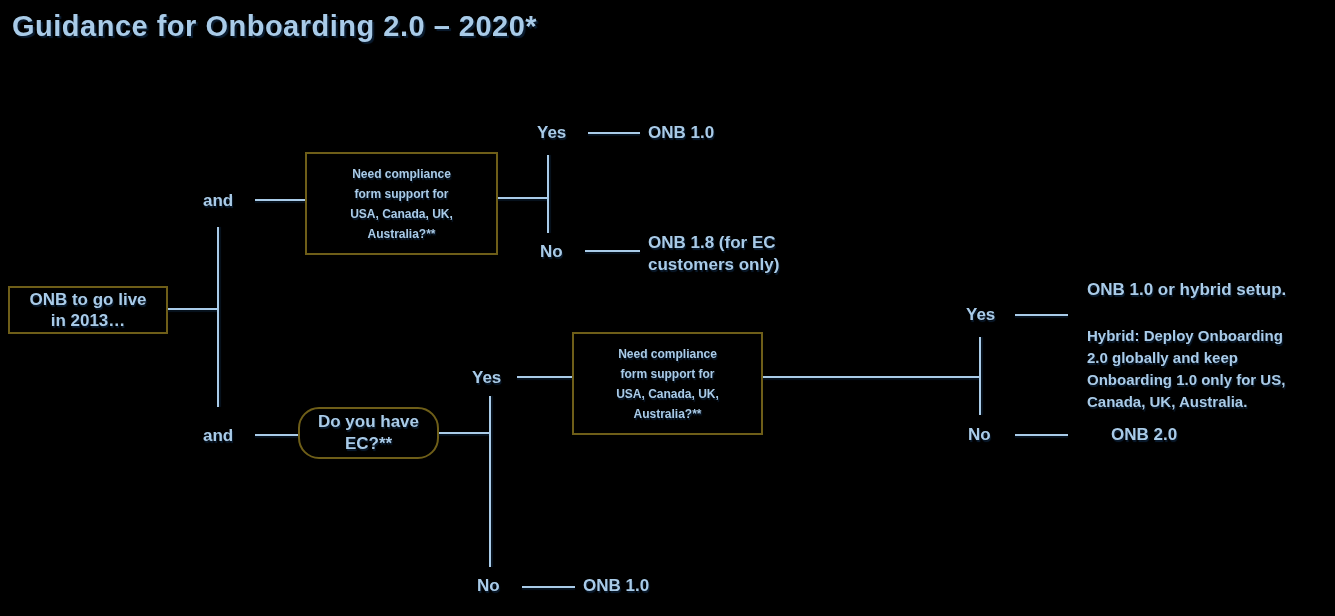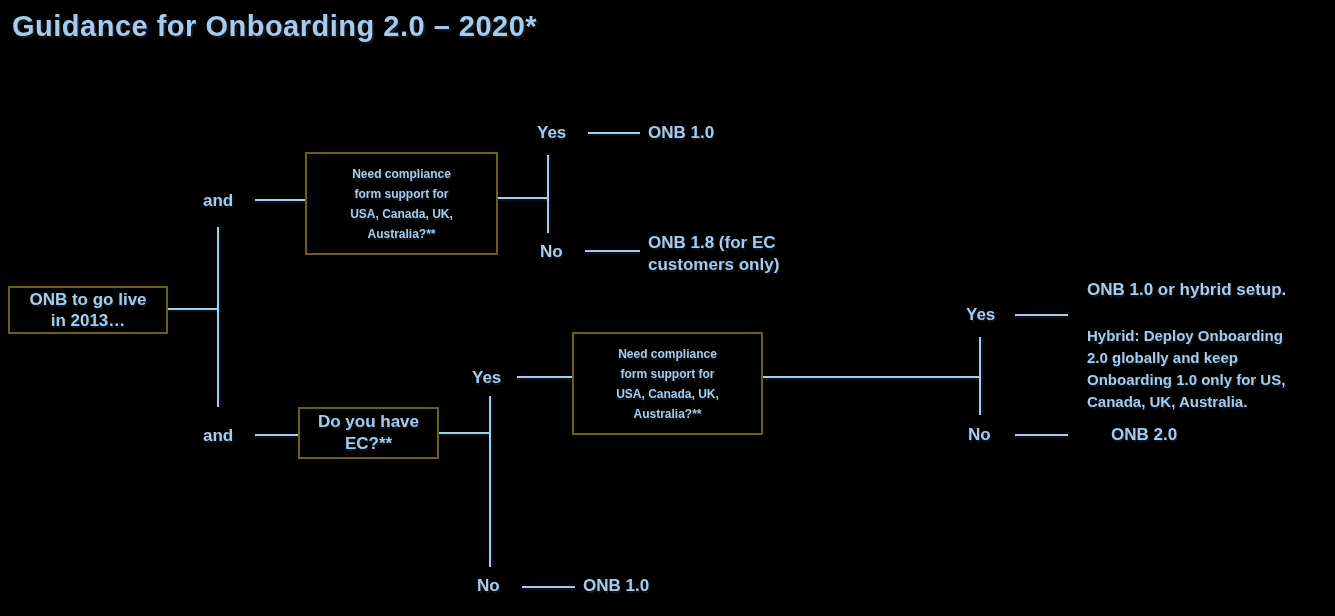--- a/index.html
+++ b/index.html
@@ -88,21 +88,21 @@
   <div class="lbl" style="left:648px;top:122px;">ONB 1.0</div>
 
   <div class="lbl" style="left:540px;top:241px;">No</div>
   <div class="hline" style="left:585px;top:250px;width:55px;"></div>
   <div class="lbl" style="left:648px;top:232px;width:200px;">ONB 1.8 (for EC
 customers only)</div>
 
   <div class="lbl" style="left:203px;top:425px;">and</div>
   <div class="hline" style="left:255px;top:434px;width:43px;"></div>
 
-  <div class="box" style="left:298px;top:407px;width:141px;height:52px;line-height:22px;font-size:17px;">Do you have
+  <div class="box" style="left:298px;top:407px;width:141px;height:52px;line-height:22px;font-size:17px;border-radius:21px;">Do you have
 EC?**</div>
 
   <div class="hline" style="left:439px;top:432px;width:51px;"></div>
   <div class="vline" style="left:489px;top:396px;height:171px;"></div>
 
   <div class="lbl" style="left:472px;top:367px;">Yes</div>
   <div class="hline" style="left:517px;top:376px;width:55px;"></div>
 
   <div class="box" style="left:572px;top:332px;width:191px;height:103px;">Need compliance
 form support for

